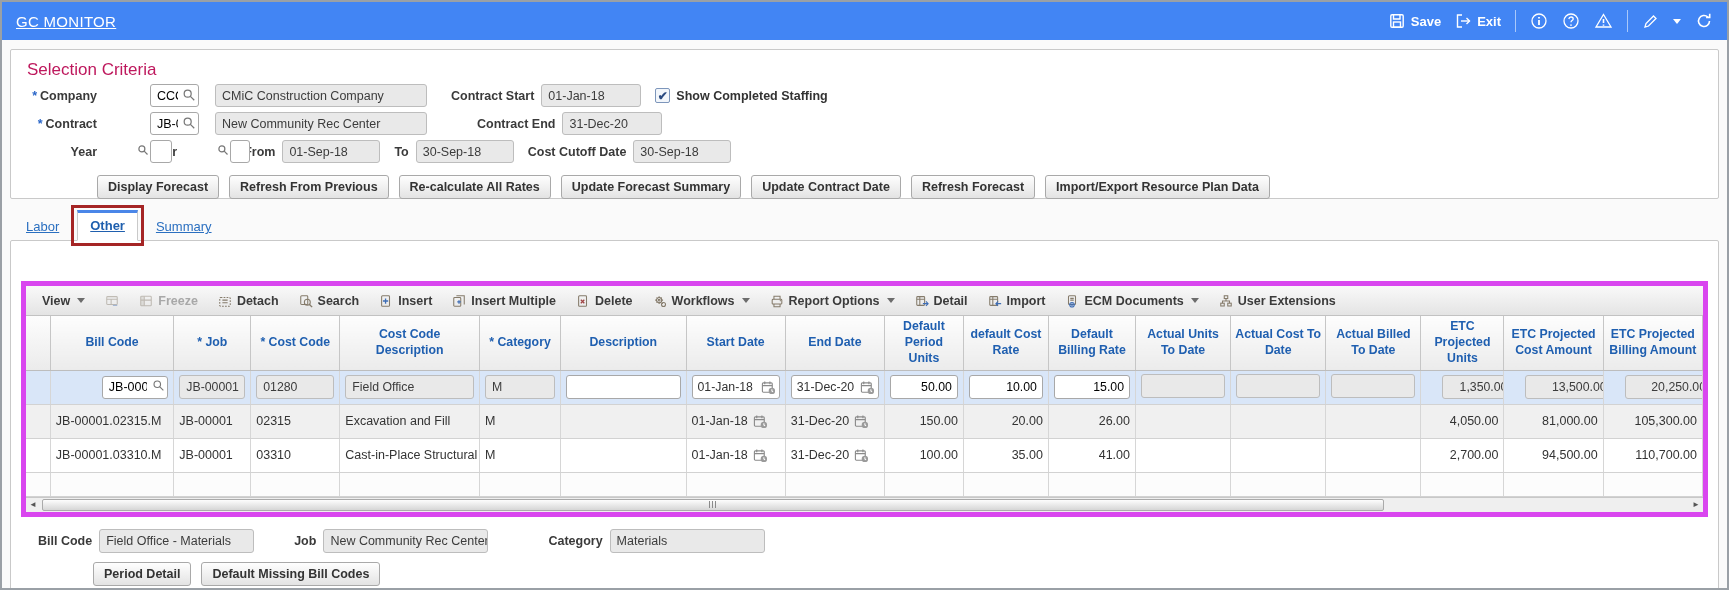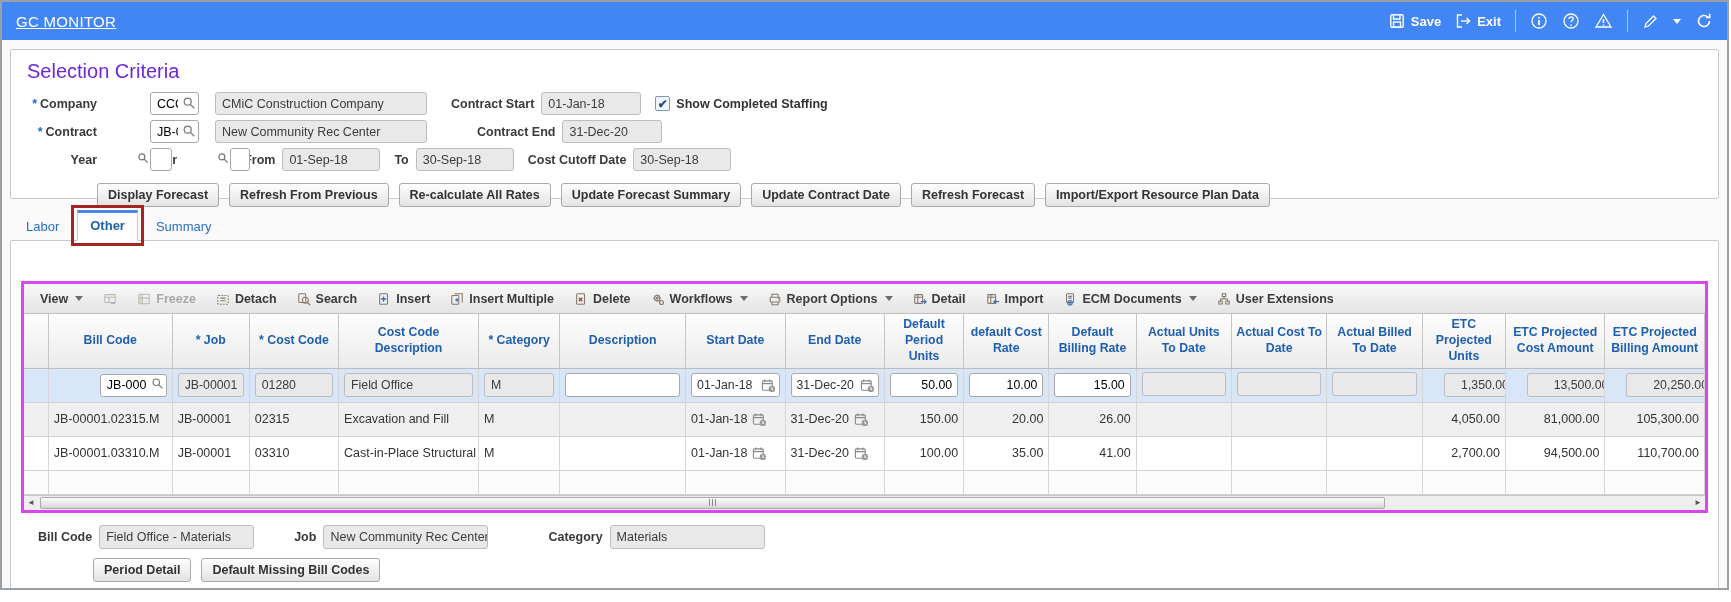--- a/index.html
+++ b/index.html
@@ -16,45 +16,45 @@
   .tb-actions{margin-left:auto; display:flex; align-items:center; gap:14px;}
   .tb-btn{display:flex; align-items:center; gap:6px; background:none; border:none; color:#fff; font-family:inherit; font-size:13px; font-weight:bold; cursor:pointer;}
   .tb-sep{width:1px; height:22px; background:rgba(255,255,255,.55);}
   .tb-ic{display:inline-flex; cursor:pointer;}
   .tb-ic svg, .tb-btn svg{display:block;}
   .tb-caret{width:0;height:0;border-left:4px solid transparent;border-right:4px solid transparent;border-top:5px solid #fff; cursor:pointer;}
 
   
   .panel{background:#fff; border:1px solid #c9c9c9; border-radius:2px; margin:0 8px;}
   .sel-panel{margin-top:9px; padding:8px 16px 12px 16px; height:150px;}
-  .sel-title{color:#6d28d9; font-size:20px; font-weight:normal; margin:2px 0 9px 0;}
+  .sel-title{color:#be185d; font-size:17px; font-weight:normal; margin:2px 0 4px 0;}
   .frow{display:flex; align-items:center; margin-bottom:5px;}
   .flabel{width:70px; text-align:right; font-weight:bold; color:#3a3a3a; margin-right:7px; white-space:nowrap;}
   .star{color:#2a66c8; margin-right:3px;}
   .flabel-inline{font-weight:bold; color:#3a3a3a; margin:0 7px; white-space:nowrap;}
   .fld{display:inline-flex; align-items:center; height:23px; border:1px solid #b3b3b3; border-radius:3px; background:#fff; padding:0 6px; overflow:hidden; white-space:nowrap;}
   .fld.ro{background:#e9e9e9; border-color:#bdbdbd; color:#3c3c3c;}
   .lookup{position:relative; display:inline-flex;padding-left:46px;}
   .lookup input{height:23px; border:1px solid #a8a8a8; border-radius:3px; padding:0 20px 0 6px; font-family:inherit; font-size:12.5px; width:100%;}
   .lookup .mag{position:absolute; right:3px; top:4px; pointer-events:auto; cursor:pointer;}
   .chk{width:15px; height:15px; border:1px solid #7d96bb; background:#f2f6fb; border-radius:2px; display:inline-flex; align-items:center; justify-content:center; font-size:12px; color:#2a4a80; margin-left:14px; cursor:pointer; font-weight:bold;}
   .chklabel{font-weight:bold; margin-left:6px;}
   .btnrow{display:flex; gap:10px; margin:12px 0 0 70px;}
   .btn{font-family:inherit; font-size:12.5px; font-weight:bold; color:#333; background:linear-gradient(#fefefe,#e3e3e3); border:1px solid #a9a9a9; border-radius:3px; padding:4px 10px; cursor:pointer; white-space:nowrap;}
 
   
   .tabstrip{display:flex; align-items:flex-end; padding:14px 0 0 12px; height:42px; position:relative;}
-  .tab{color:#2a6fc0; padding:5px 12px 7px 12px; cursor:pointer; font-size:13px;}
+  .tab{color:#2a6fc0; padding:5px 12px 7px 12px; cursor:pointer; font-size:13px;text-decoration:underline;}
   .tab.active{position:relative; background:#fff; border:1px solid #c9c9c9; border-top:3px solid #4a86e8; border-bottom-color:#fff; font-weight:bold; color:#1f5fae; margin:0 6px; z-index:2;}
   .tab.active::after{content:""; position:absolute; left:-7px; right:-7px; top:-8px; bottom:-6px; border:3px solid var(--annotation-red); pointer-events:none;}
 
   .main-panel{height:352px; padding:40px 10px 0 10px; position:relative; margin-top:-1px;}
 
   
-  .grid-box{border:3px solid #d946ef;}
+  .grid-box{border:5px solid #d946ef;}
   .grid-toolbar{display:flex; align-items:center; gap:4px; background:linear-gradient(#f9f9f9,#e4e4e4); border-bottom:1px solid #c2c2c2; height:30px; padding:0 8px;}
   .titem{display:flex; align-items:center; gap:5px; font-weight:bold; color:#3b3b3b; padding:3px 8px; cursor:pointer; white-space:nowrap;}
   .titem.disabled{color:#a8a8a8; cursor:default;}
   .titem .ic svg{display:block;}
   .titem.disabled .ic{opacity:.45;}
   .caret{width:0;height:0;border-left:4px solid transparent;border-right:4px solid transparent;border-top:5px solid #6c6c6c; margin-left:2px;}
 
   
   table.grid{width:100%; border-collapse:collapse; table-layout:fixed;}
   .grid th{background:linear-gradient(#fdfdfd,#ebebeb); color:var(--header-text-blue); font-size:12.3px; font-weight:bold; text-align:center; border-right:1px solid #c6c6c6; border-bottom:1px solid #bdbdbd; height:48px; padding:3px 4px; line-height:1.3; cursor:pointer;}

